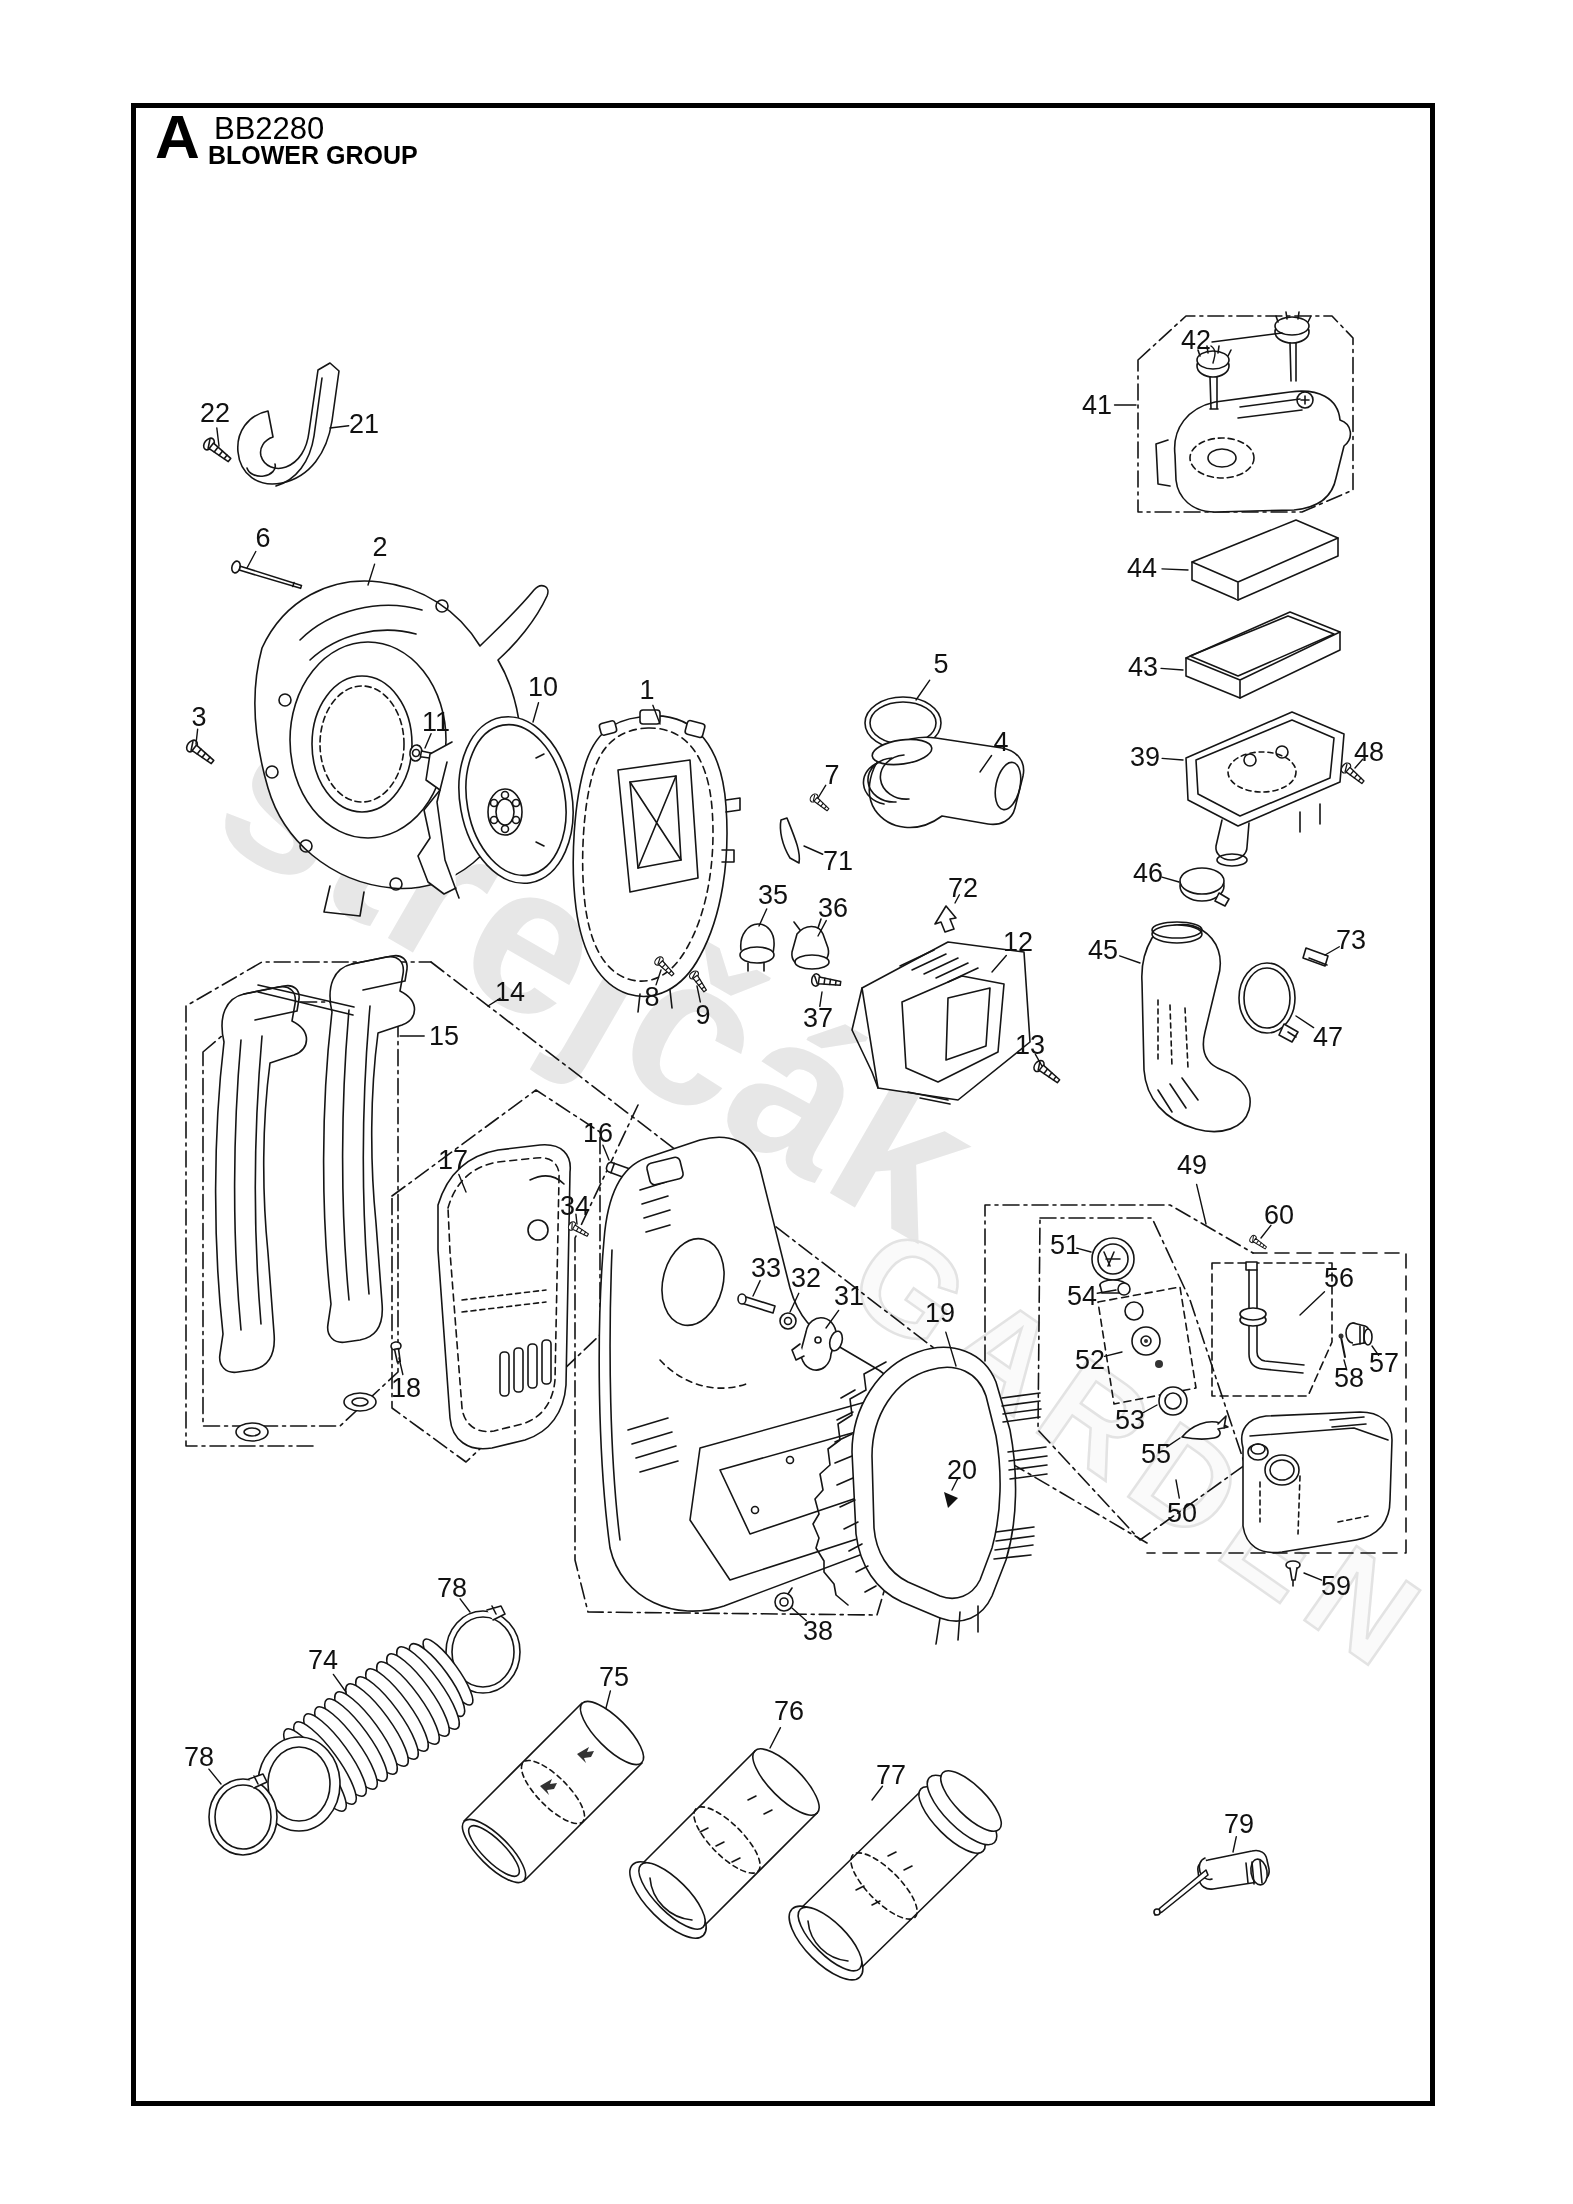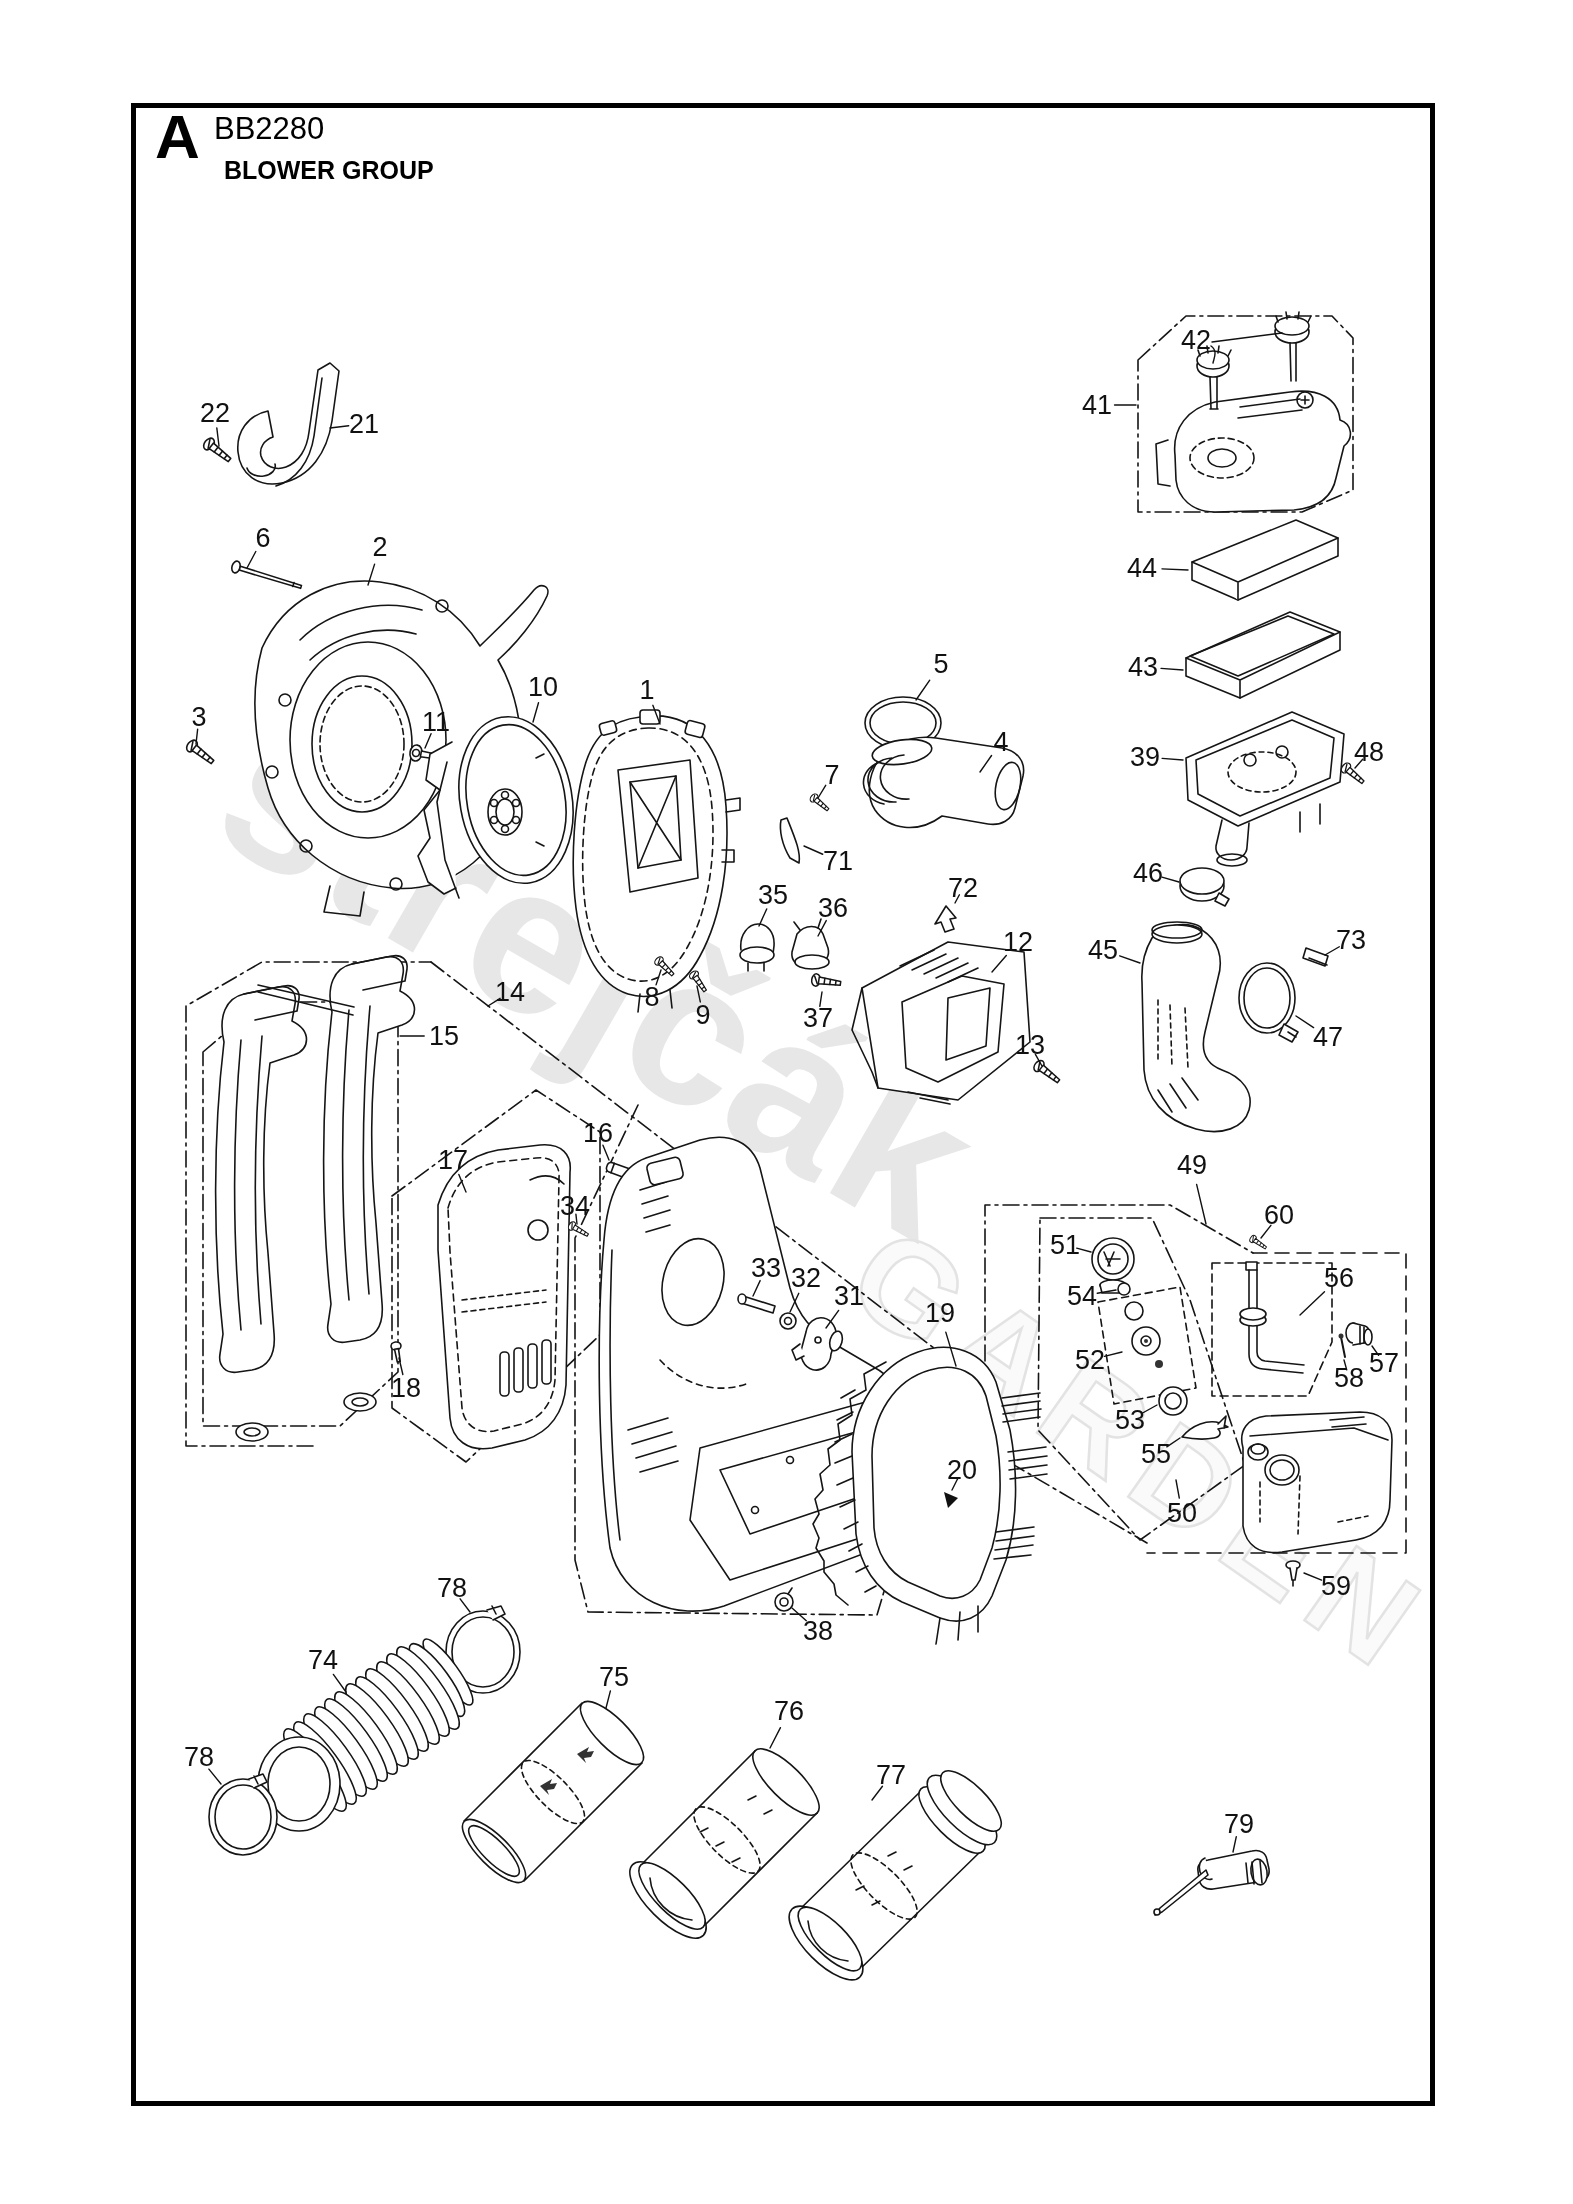--- a/index.html
+++ b/index.html
@@ -2,21 +2,21 @@
 <html><head>
 <meta charset="utf-8">
 <style>
   html,body{margin:0;padding:0;background:#fff;}
   .page{position:relative;width:1573px;height:2204px;background:#ffffff;overflow:hidden;
         font-family:"Liberation Sans",sans-serif;}
   .frame{position:absolute;left:131px;top:103px;width:1304px;height:2003px;
          border:5px solid #000;box-sizing:border-box;}
   .plate-letter{position:absolute;left:155px;top:106px;font-weight:700;font-size:62px;color:#000;line-height:1;}
   .model{position:absolute;left:214px;top:113px;font-weight:400;font-size:31px;color:#000;line-height:1;}
-  .group-title{position:absolute;left:224px;top:143px;font-weight:700;font-size:25px;color:#000;line-height:1;margin-top:15px;}
+  .group-title{position:absolute;left:208px;top:143px;font-weight:700;font-size:25px;color:#000;line-height:1;}
   .wm1{position:absolute;left:295px;top:680px;font-size:210px;font-weight:700;color:#e7e7e7;
        transform:rotate(30deg);transform-origin:0 0;letter-spacing:4px;white-space:nowrap;line-height:1;}
   .wm2{position:absolute;left:905px;top:1205px;font-size:132px;font-weight:700;
        transform:rotate(35deg);transform-origin:0 0;letter-spacing:16px;white-space:nowrap;line-height:1;
        color:rgba(0,0,0,0.02);-webkit-text-stroke:2.5px #e3e3e3;}
   svg.diagram{position:absolute;left:0;top:0;}
   svg .callout{font-family:"Liberation Sans",sans-serif;font-size:27px;fill:#111;
                text-anchor:middle;dominant-baseline:central;}
   svg .leader{stroke:#111;stroke-width:1.4;}
 </style>

